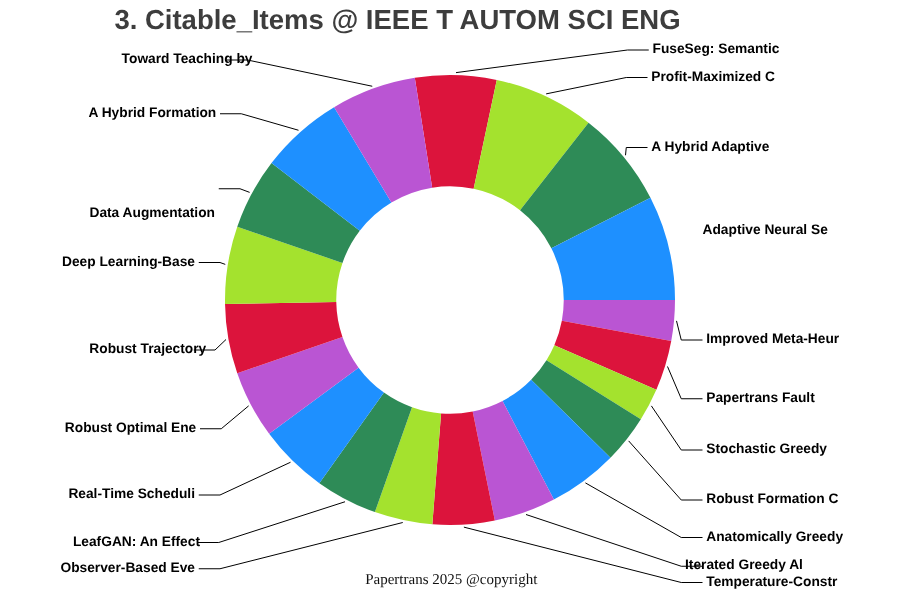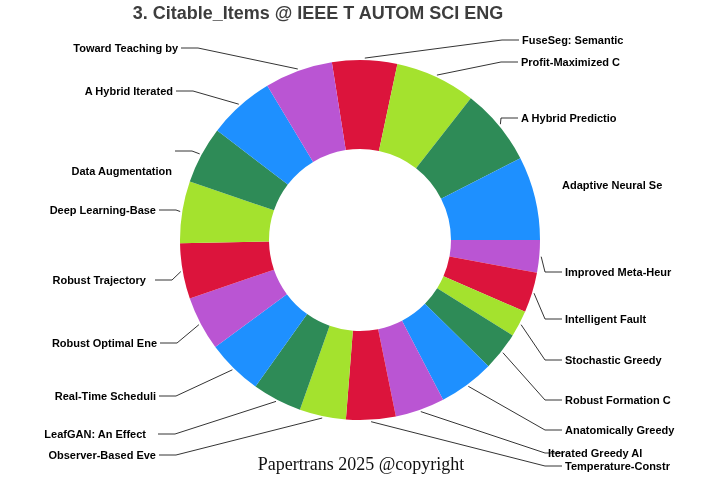--- a/index.html
+++ b/index.html
@@ -8,21 +8,21 @@
     width:720px;height:480px;
     background:#ffffff;
     overflow:hidden;
     font-family:"Liberation Sans","DejaVu Sans",sans-serif;
   }
   .chart-title{
     position:absolute;
     top:3px;left:318px;
     transform:translateX(-50%);
     margin:0;
-    font-size:18px;
+    font-size:22px;
     font-weight:bold;
     color:#3d3d3d;
     letter-spacing:0px;
     white-space:nowrap;
   }
   svg.donut{position:absolute;left:0;top:0;}
   .seg-label{
     position:absolute;
     transform:translateY(-50%);
     font-size:11px;
@@ -31,21 +31,21 @@
     white-space:nowrap;
     line-height:13px;
   }
   .seg-label.left{text-align:right;}
   .seg-label.right{text-align:right;}
   .chart-footer{
     position:absolute;
     top:464px;left:361px;
     transform:translate(-50%,-50%);
     font-family:"Liberation Serif","DejaVu Serif",serif;
-    font-size:18px;
+    font-size:12px;
     color:#111111;
     white-space:nowrap;
   }
 </style>
 </head>
 <body>
 
 <div class="canvas">
   <h1 class="chart-title">3. Citable_Items @ IEEE T AUTOM SCI ENG</h1>
   <svg class="donut" id="donut-svg" width="720" height="480" viewBox="0 0 720 480">
@@ -85,33 +85,33 @@
       <polyline points="160,343 177,343 198.9,324.7" fill="none" stroke="#000000" stroke-width="0.8"></polyline>
       <polyline points="155,280 172,280 180.8,271.6" fill="none" stroke="#000000" stroke-width="0.8"></polyline>
       <polyline points="159,210 176,210 180.2,211.5" fill="none" stroke="#000000" stroke-width="0.8"></polyline>
       <polyline points="175,151 192,151 199.7,153.9" fill="none" stroke="#000000" stroke-width="0.8"></polyline>
       <polyline points="176,91 193,91 238.8,104.2" fill="none" stroke="#000000" stroke-width="0.8"></polyline>
       <polyline points="181,48 198,48 297.8,69.0" fill="none" stroke="#000000" stroke-width="0.8"></polyline>
     </svg>
   <div id="labels-layer">
       <div class="seg-label right" style="top: 40px; left: 522px;">FuseSeg: Semantic</div>
       <div class="seg-label right" style="top: 62px; left: 521px;">Profit-Maximized C</div>
-      <div class="seg-label right" style="top: 118px; left: 521px;">A Hybrid Predictio</div>
+      <div class="seg-label right" style="top: 118px; left: 521px;">A Hybrid Adaptive</div>
       <div class="seg-label right" style="top: 185px; left: 562px;">Adaptive Neural Se</div>
       <div class="seg-label right" style="top: 272px; left: 565px;">Improved Meta-Heur</div>
-      <div class="seg-label right" style="top: 319px; left: 565px;">Intelligent Fault</div>
+      <div class="seg-label right" style="top: 319px; left: 565px;">Papertrans Fault</div>
       <div class="seg-label right" style="top: 360px; left: 565px;">Stochastic Greedy</div>
       <div class="seg-label right" style="top: 400px; left: 565px;">Robust Formation C</div>
       <div class="seg-label right" style="top: 430px; left: 565px;">Anatomically Greedy</div>
       <div class="seg-label right" style="top: 453px; left: 548px;">Iterated Greedy Al</div>
       <div class="seg-label right" style="top: 466px; left: 565px;">Temperature-Constr</div>
       <div class="seg-label left" style="top: 455px; right: 564px;">Observer-Based Eve</div>
-      <div class="seg-label left" style="top: 434px; right: 574px; margin-left: 44px;">LeafGAN: An Effect</div>
+      <div class="seg-label left" style="top: 434px; right: 560px; margin-left: 44px;">LeafGAN: An Effect</div>
       <div class="seg-label left" style="top: 396px; right: 564px;">Real-Time Scheduli</div>
       <div class="seg-label left" style="top: 343px; right: 563px;">Robust Optimal Ene</div>
-      <div class="seg-label left" style="top: 280px; right: 574px;">Robust Trajectory</div>
+      <div class="seg-label left" style="top: 280px; right: 555px;">Robust Trajectory</div>
       <div class="seg-label left" style="top: 210px; right: 564px;">Deep Learning-Base</div>
       <div class="seg-label left" style="top: 151px; right: 548px; margin-top: 20px;">Data Augmentation</div>
-      <div class="seg-label left" style="top: 91px; right: 547px;">A Hybrid Iterated</div>
-      <div class="seg-label left" style="top: 48px; right: 542px;">Toward Teaching by</div>
+      <div class="seg-label left" style="top: 91px; right: 547px;">A Hybrid Formation</div>
+      <div class="seg-label left" style="top: 48px; right: 518px;">Toward Teaching by</div>
     </div>
   <div class="chart-footer">Papertrans 2025 @copyright</div>
 </div>
 
 </body></html>

